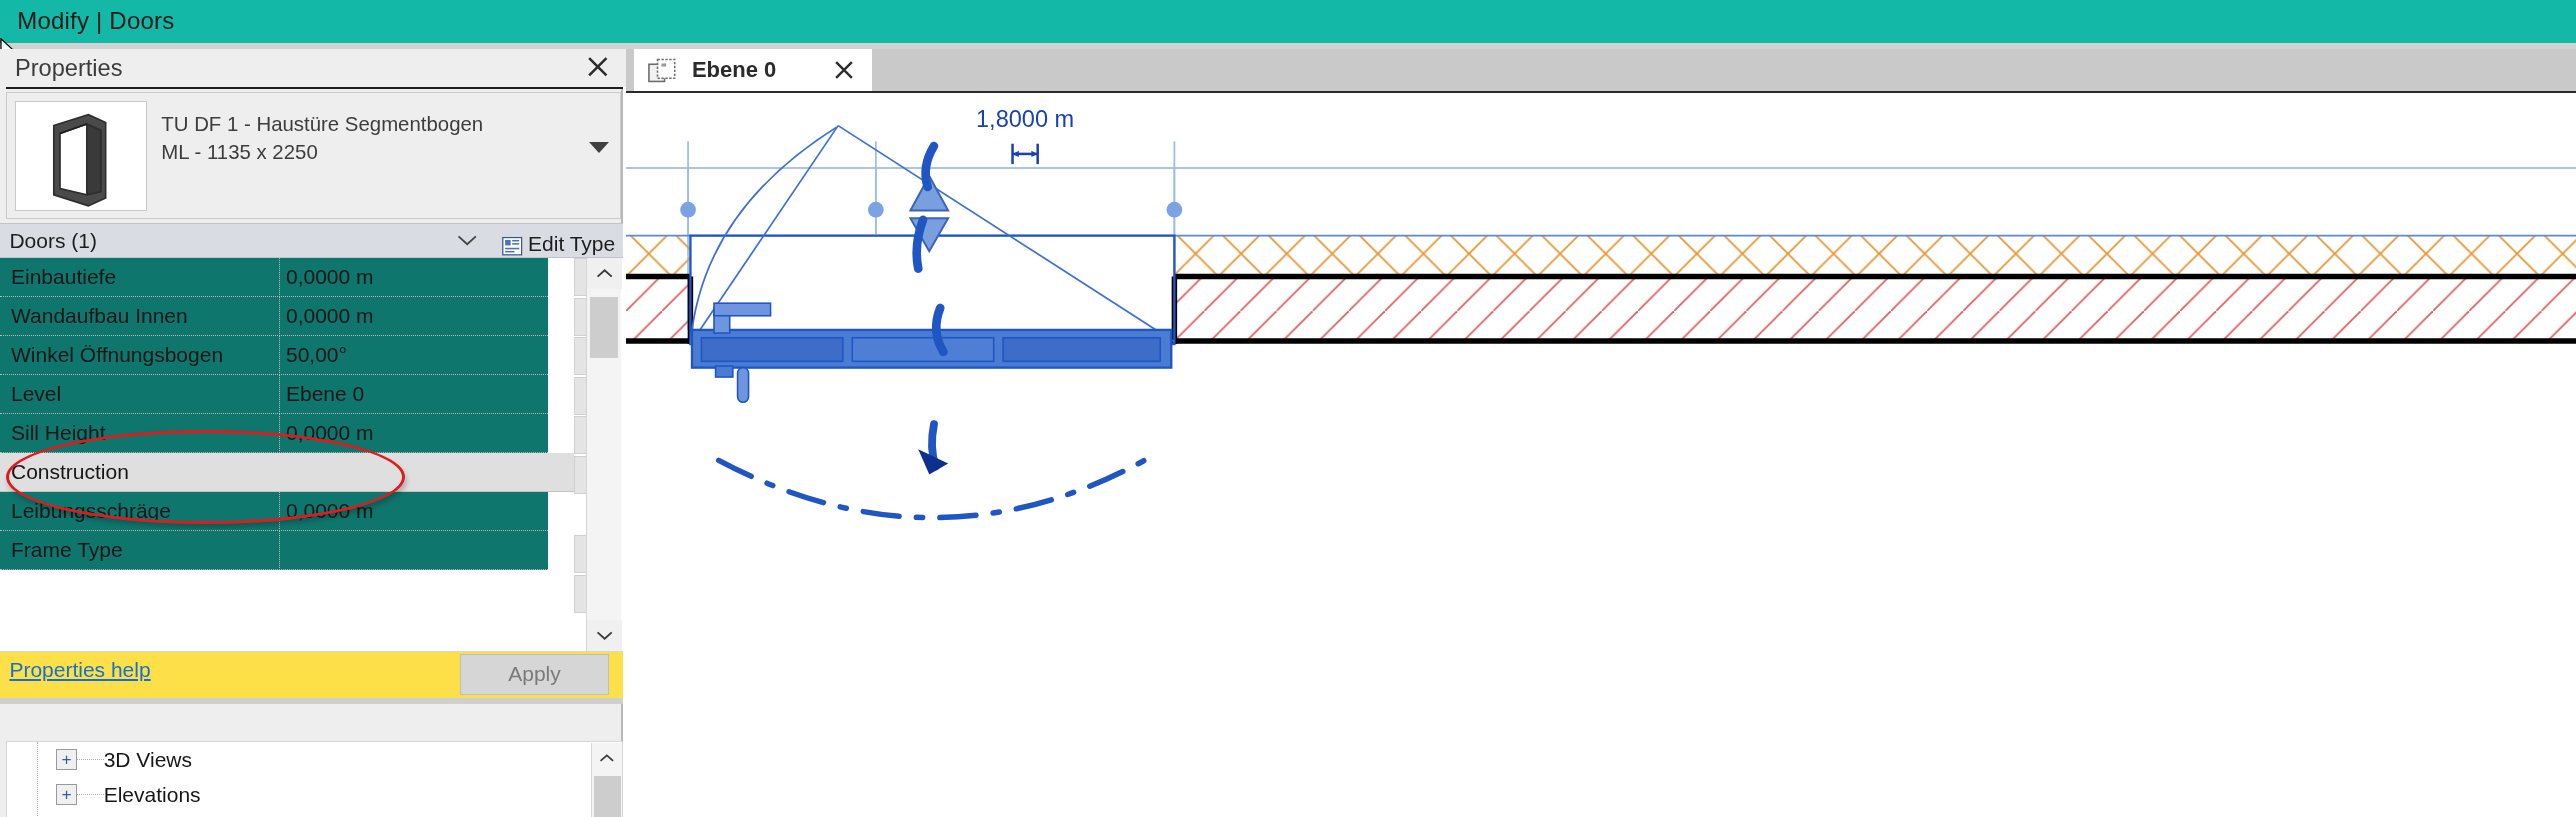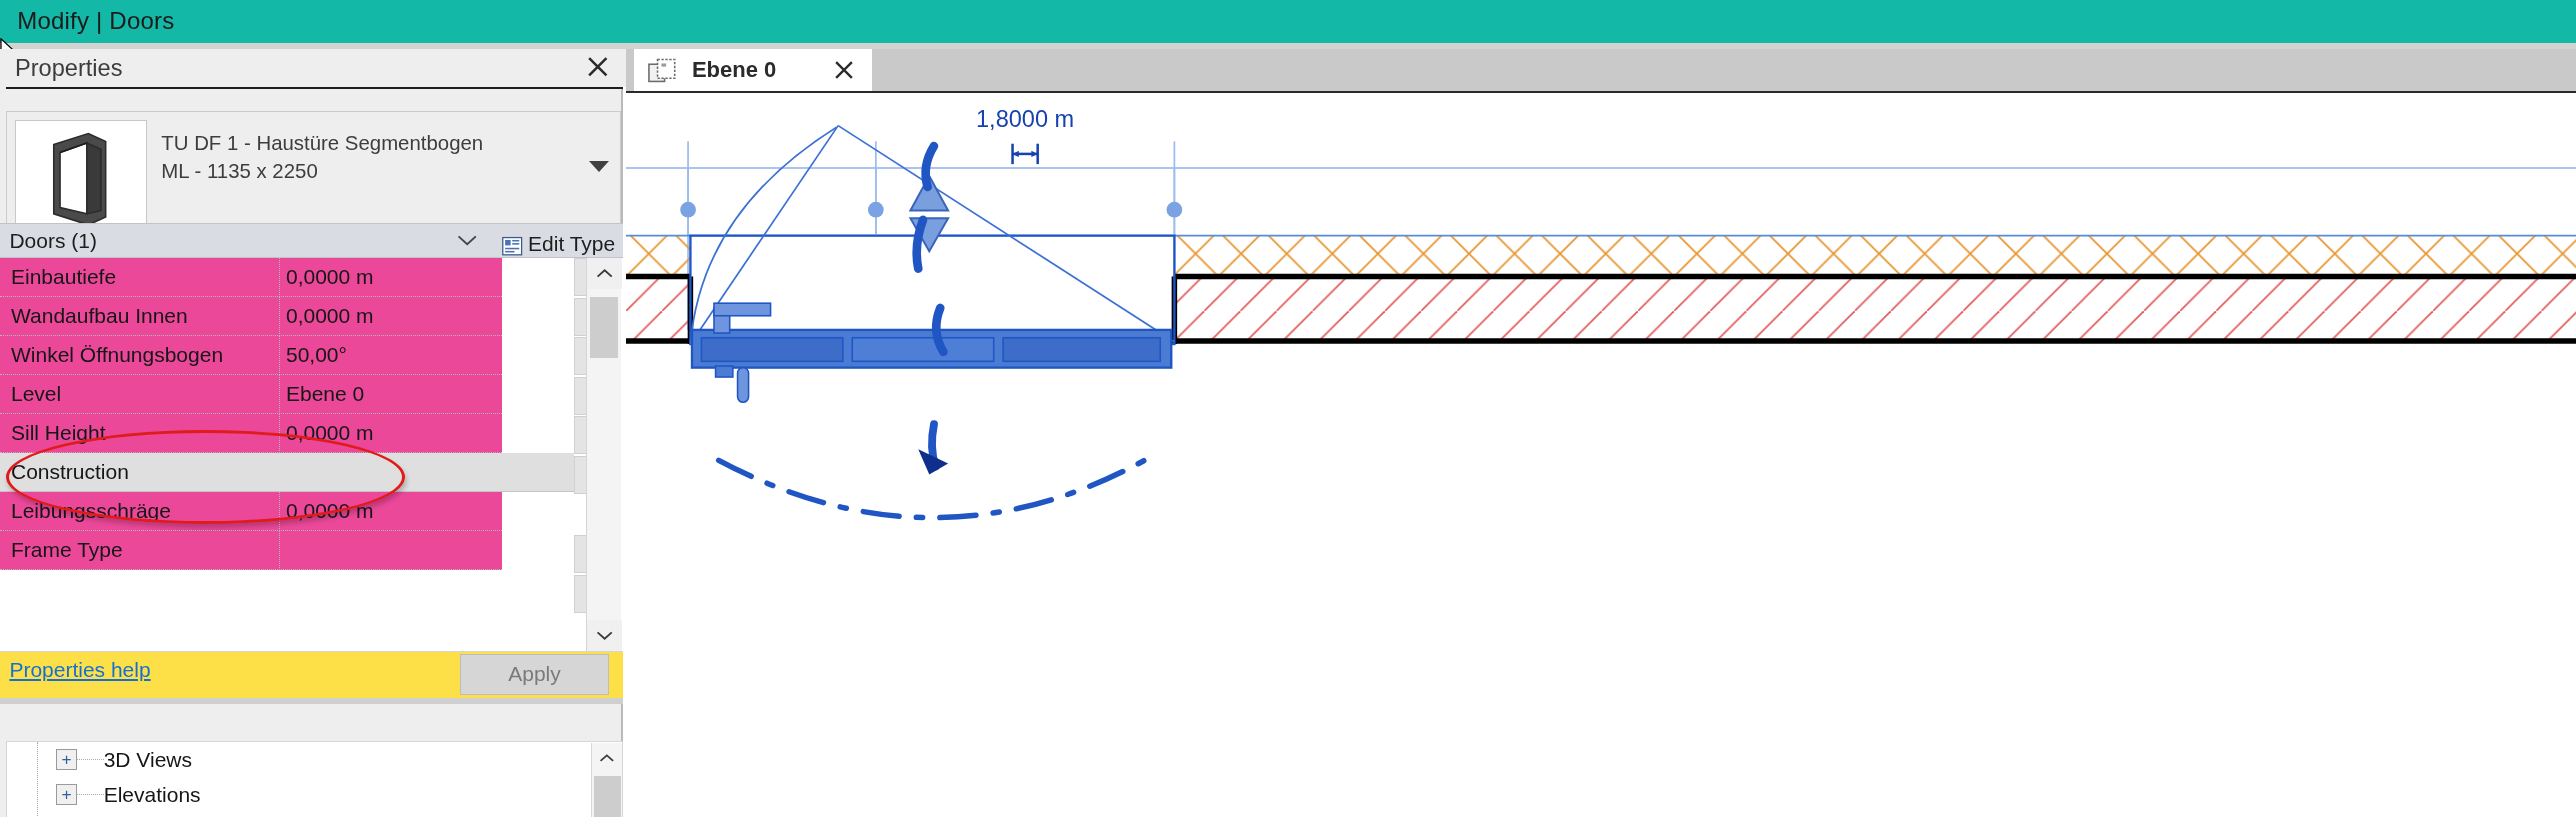--- a/index.html
+++ b/index.html
@@ -49,21 +49,21 @@
   }
   .panel-close svg { display: block; }
   .panel-rule {
     position: absolute; left: 6.3px; top: 38px; width: 617px; height: 2.4px;
     background: #1d1d1d;
   }
 
   
   .type-selector {
     position: absolute; left: 6.3px; top: 43px; width: 615px; height: 127px;
-    background: #eeeeee; border: 1.6px solid #cbcbcb; margin-top: 19px;
+    background: #eeeeee; border: 1.6px solid #cbcbcb;
   }
   .type-thumb {
     position: absolute; left: 7.9px; top: 7.9px; width: 132px; height: 110px;
     background: #ffffff; border: 1.6px solid #c8c8c8;
     overflow: hidden;
   }
   .type-text {
     position: absolute; left: 154px; top: 17.3px; right: 47px;
     font-size: 20.4px; color: #3d3d3d; line-height: 28px;
   }
@@ -96,23 +96,23 @@
   }
   .edit-type-btn .et-icon { width: 20.4px; height: 20.4px; display: block; }
   .edit-type-btn .et-label { font-size: 21px; color: #1d1d1d; white-space: nowrap; }
 
   
   .prop-grid {
     position: absolute; left: 0; top: 209px; width: 623px; height: 393px;
     background: #ffffff; overflow: hidden;
   }
   .prop-row {
-    position: relative; width: 502px; height: 39px;
+    position: relative; width: 548px; height: 39px;
     border-bottom: 0.8px dotted #b9b9b9;
-    background: #ec4899;
+    background: #0f766e;
   }
   .prop-row.group {
     background: #dfdfdf; border-bottom: 0.8px solid #c4c4c4; width: 574px;
   }
   .prop-row .pname {
     position: absolute; left: 11px; top: 7px; font-size: 21px; color: #161616;
     white-space: nowrap;
   }
   .prop-row .pval {
     position: absolute; left: 286px; top: 7px; font-size: 21px; color: #161616;

